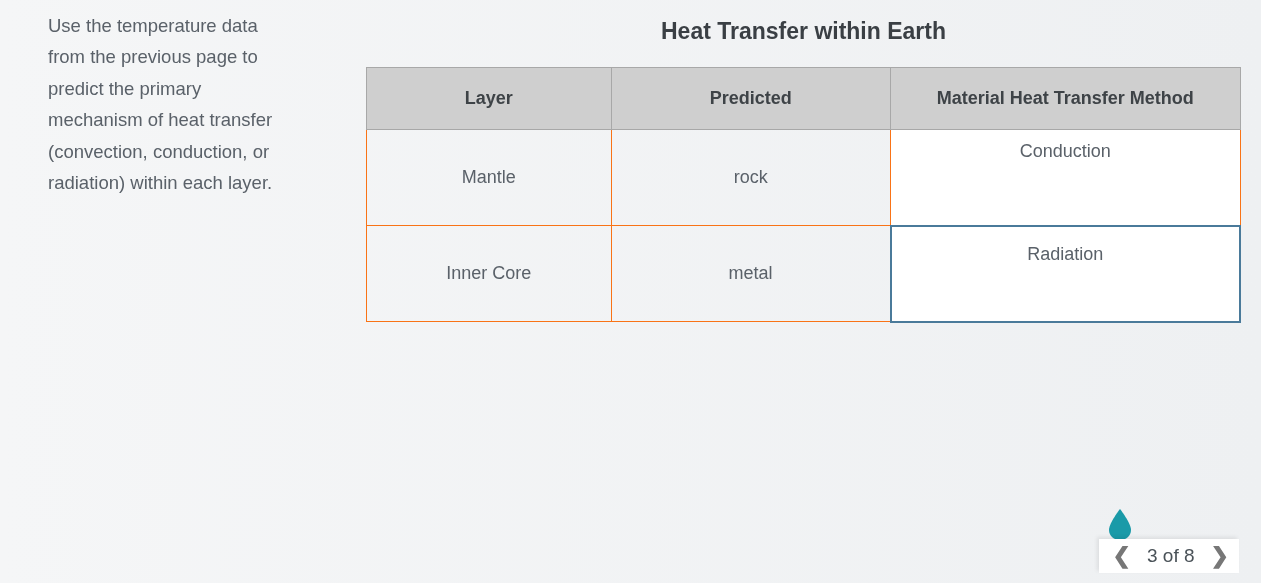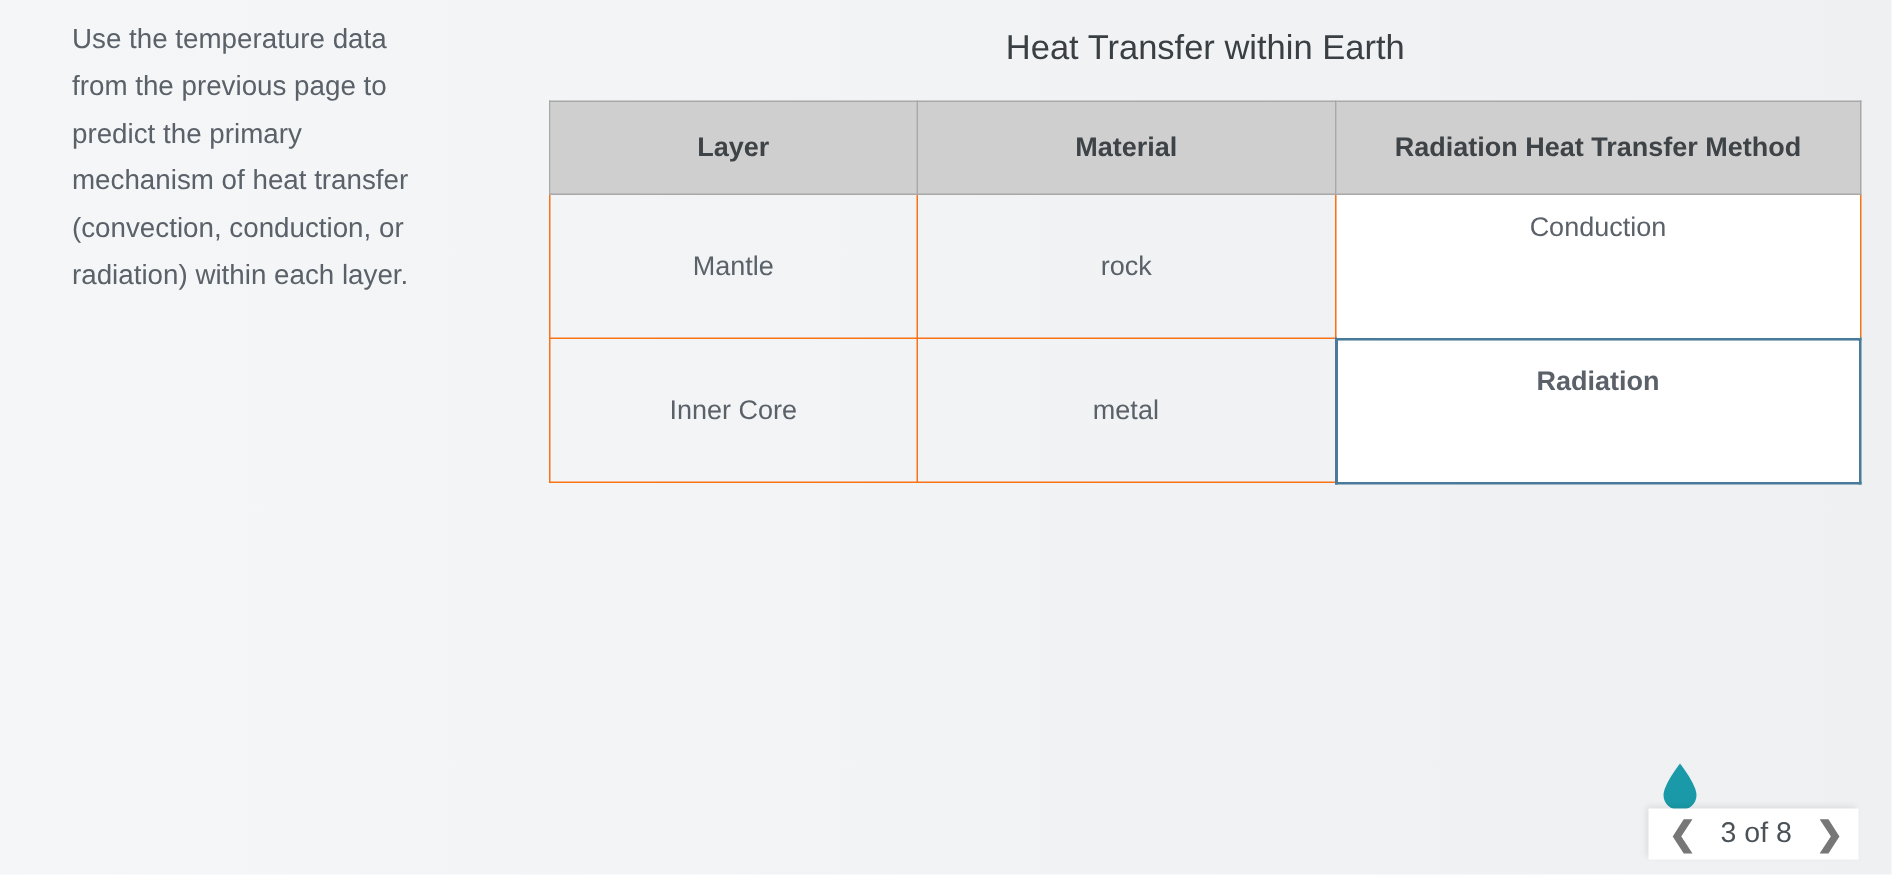--- a/index.html
+++ b/index.html
@@ -31,21 +31,21 @@
       font-size: 18.5px;
       line-height: 1.7;
       color: #5a6169;
     }
     .main {
       flex: 1;
       padding-right: 20px;
     }
     .title {
       font-size: 23px;
-      font-weight: 400;
+      font-weight: 700;
       color: #3a3f44;
       text-align: center;
       margin-bottom: 22px;
       margin-top: 8px;
     }
     table {
       width: 100%;
       border-collapse: collapse;
       table-layout: fixed;
     }
@@ -80,21 +80,20 @@
     td.method.active {
       border: 2.5px solid #4a7a9a;
       position: relative;
     }
     .method-text {
       display: block;
       margin-top: -36px;
     }
     .active .method-text {
       margin-top: -30px;
-      font-weight: bold;
     }
     .pagination {
       position: absolute;
       bottom: 10px;
       right: 22px;
       background: #fff;
       padding: 4px 10px 4px 14px;
       display: flex;
       align-items: center;
       gap: 16px;
@@ -124,22 +123,22 @@
 <div class="container">
   <div class="instructions">
     <p class="instructions-text">Use the temperature data from the previous page to predict the primary mechanism of heat transfer (convection, conduction, or radiation) within each layer.</p>
   </div>
   <div class="main">
     <h2 class="title">Heat Transfer within Earth</h2>
     <table>
       <thead>
         <tr>
           <th>Layer</th>
-          <th>Material</th>
-          <th>Radiation Heat Transfer Method</th>
+          <th>Predicted</th>
+          <th>Material Heat Transfer Method</th>
         </tr>
       </thead>
       <tbody>
         <tr>
           <td class="layer">Mantle</td>
           <td class="material">rock</td>
           <td class="method">
             <span class="method-text">Conduction</span>
           </td>
         </tr>

